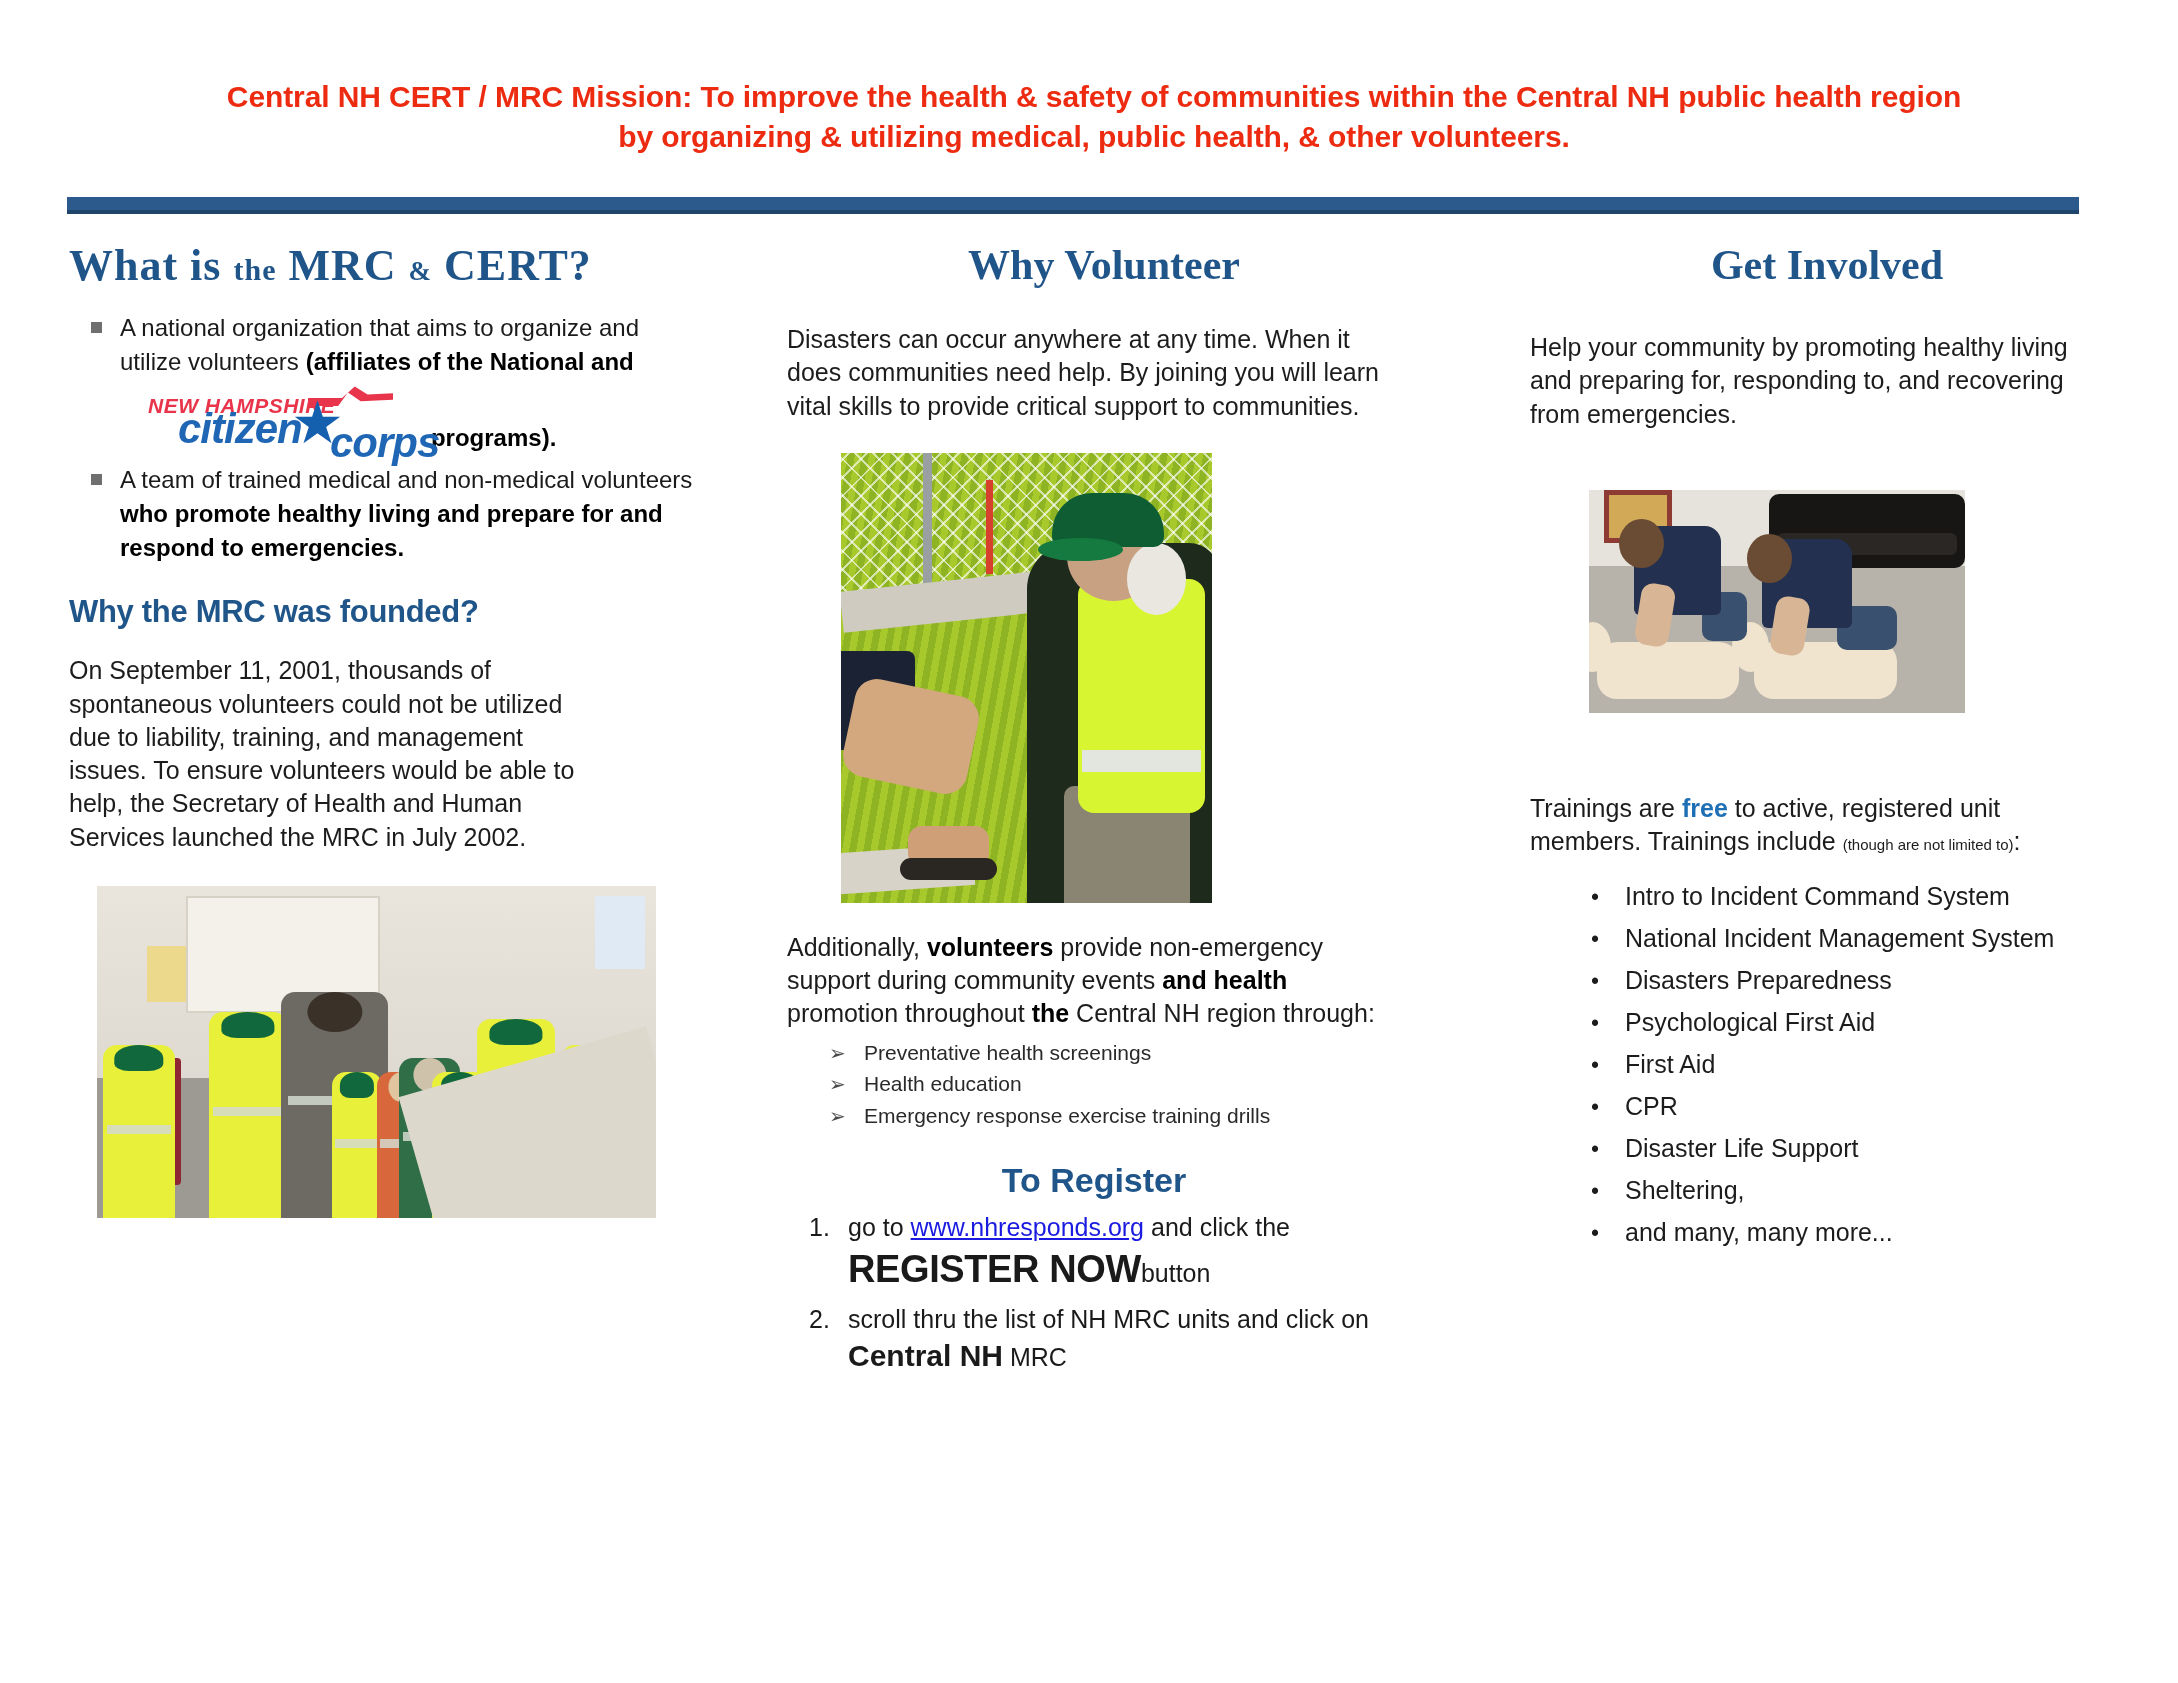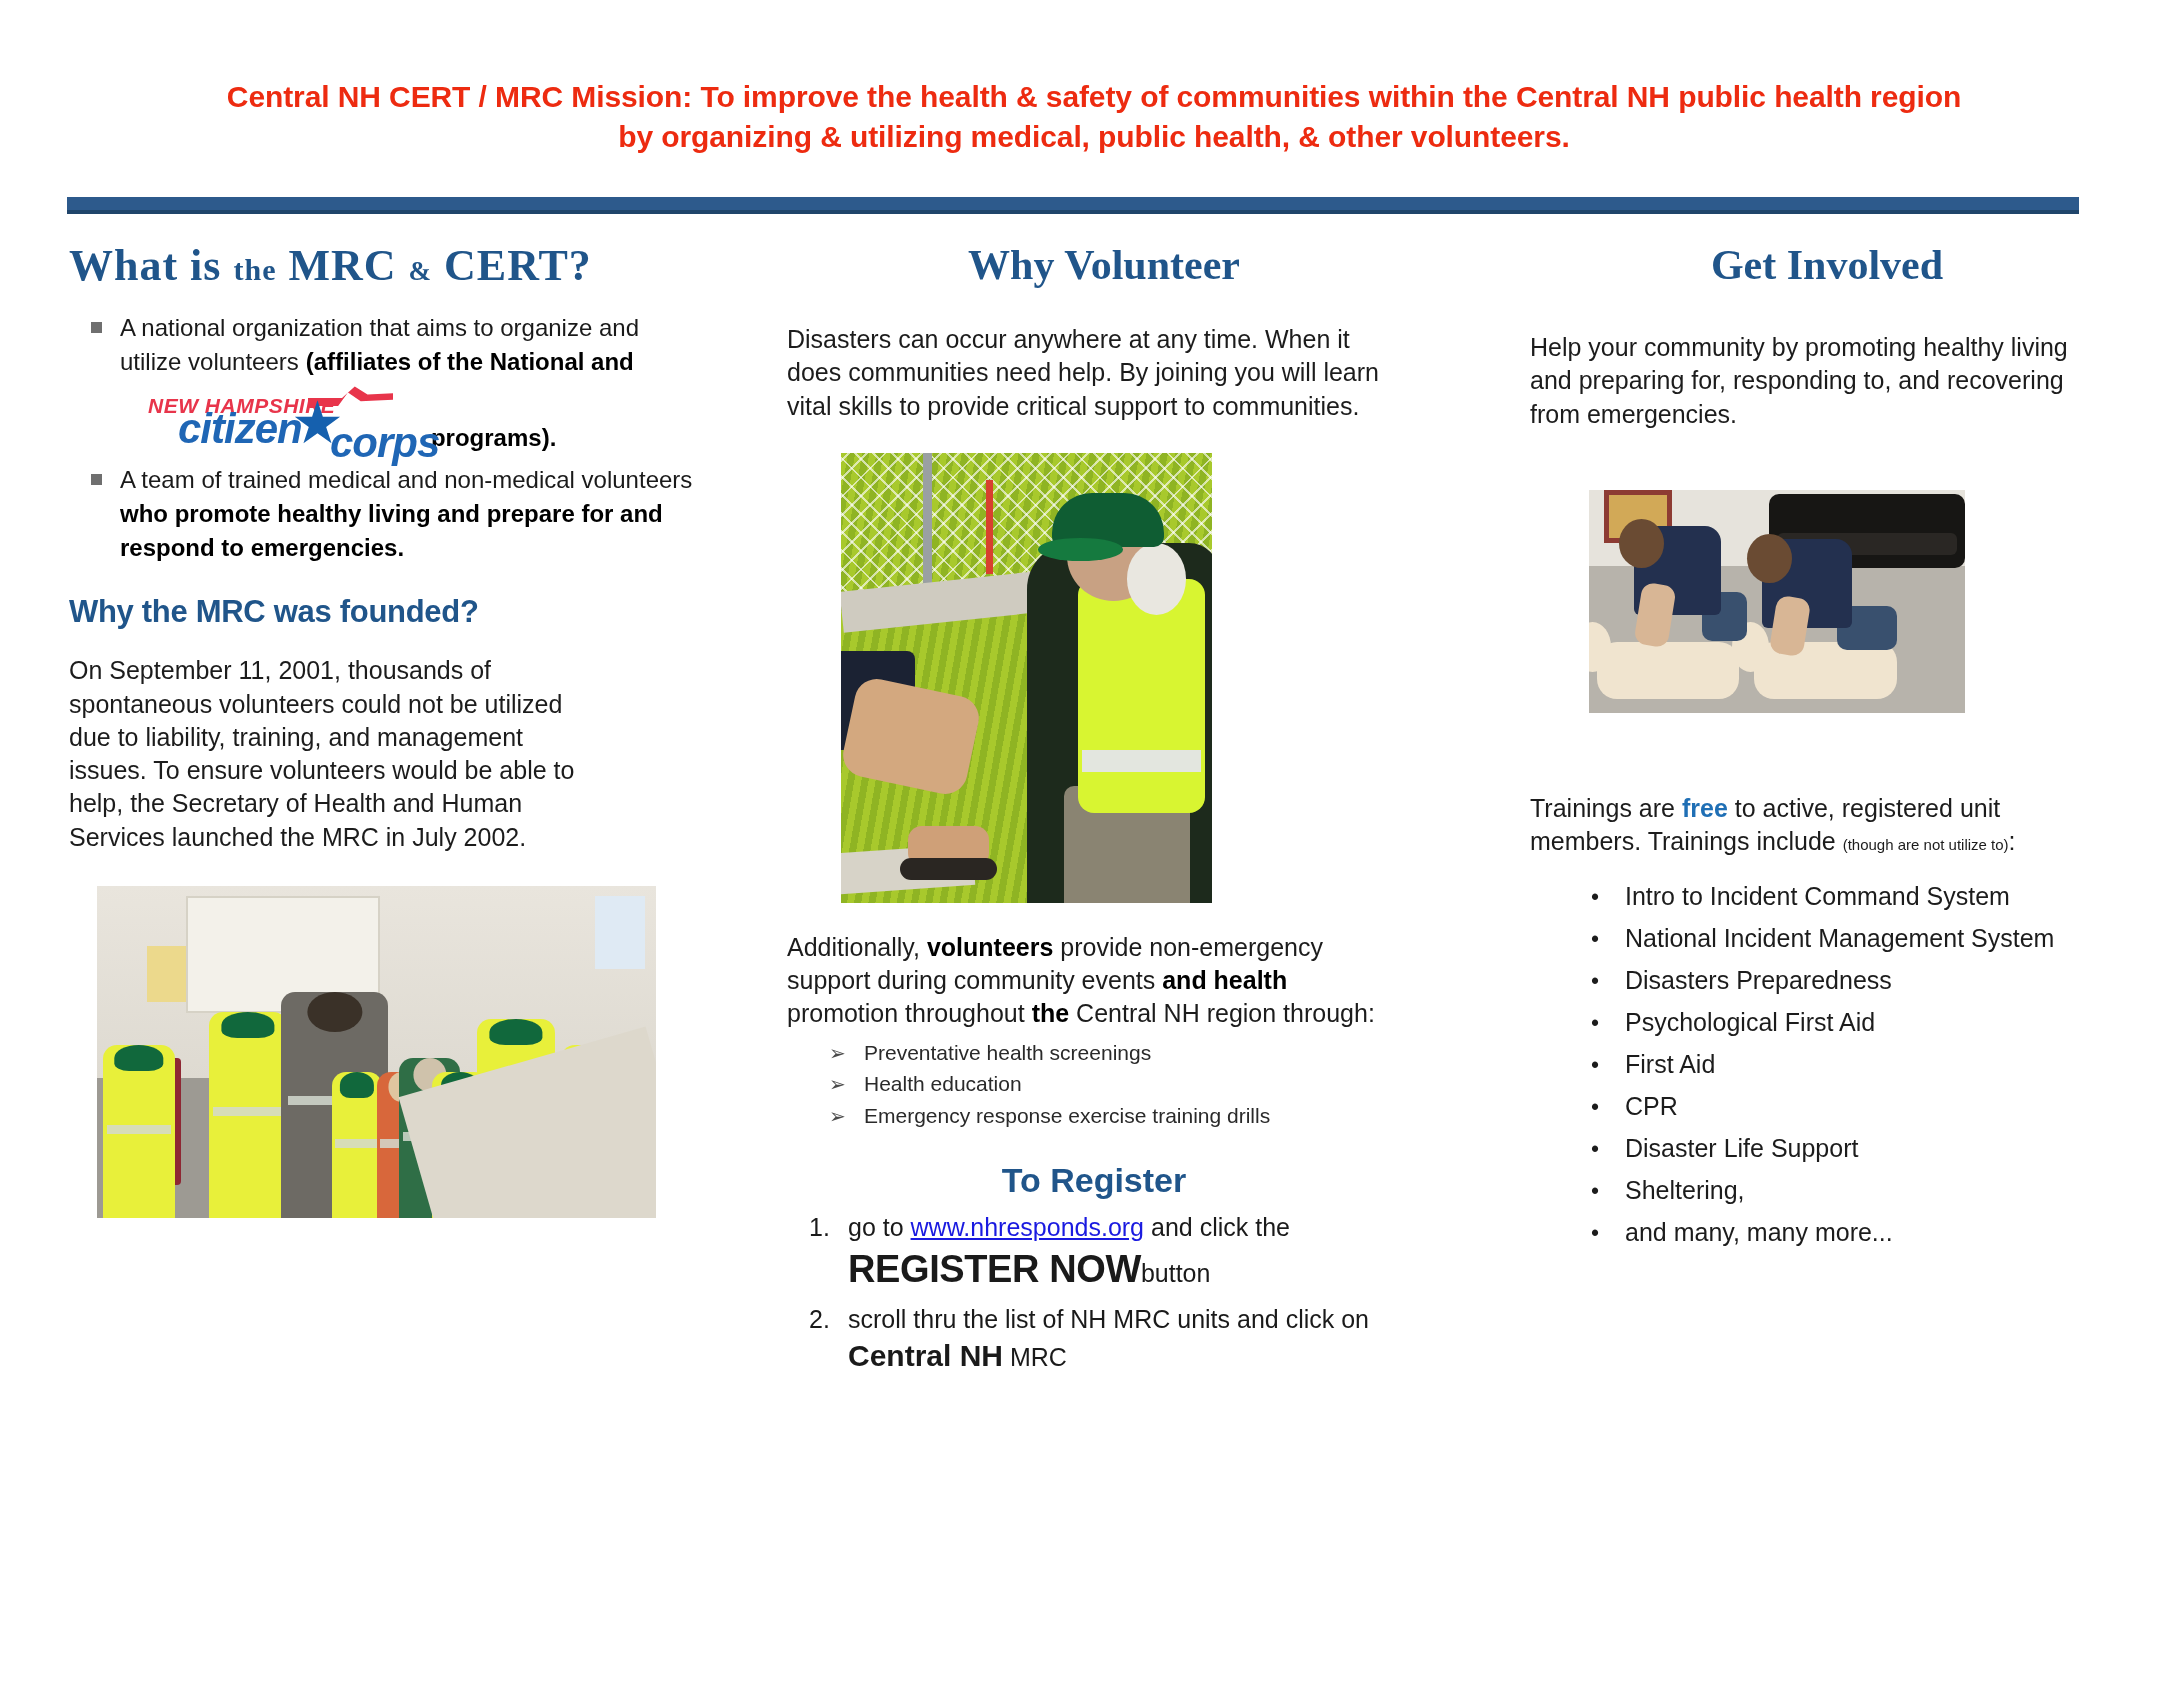--- a/index.html
+++ b/index.html
@@ -357,21 +357,21 @@
       <div class="hd h1"></div>
       <div class="hd h2"></div>
       <div class="arm a1"></div>
       <div class="arm a2"></div>
     </div>
 
     <p class="body" style="margin-top:79px;width:535px;">
       <span>Trainings are</span>
       <span class="blue-bold">free</span>
       <span>to active, registered unit members. Trainings include</span>
-      <span class="tiny">(though are not utilize to)</span><span>:</span>
+      <span class="tiny">(though are not limited to)</span><span>:</span>
     </p>
 
     <ul class="dot" style="margin-top:24px;">
       <li><span class="dt">•</span><span>Intro to Incident Command System</span></li>
       <li><span class="dt">•</span><span>National Incident Management System</span></li>
       <li><span class="dt">•</span><span>Disasters Preparedness</span></li>
       <li><span class="dt">•</span><span>Psychological First Aid</span></li>
       <li><span class="dt">•</span><span>First Aid</span></li>
       <li><span class="dt">•</span><span>CPR</span></li>
       <li><span class="dt">•</span><span>Disaster Life Support</span></li>

